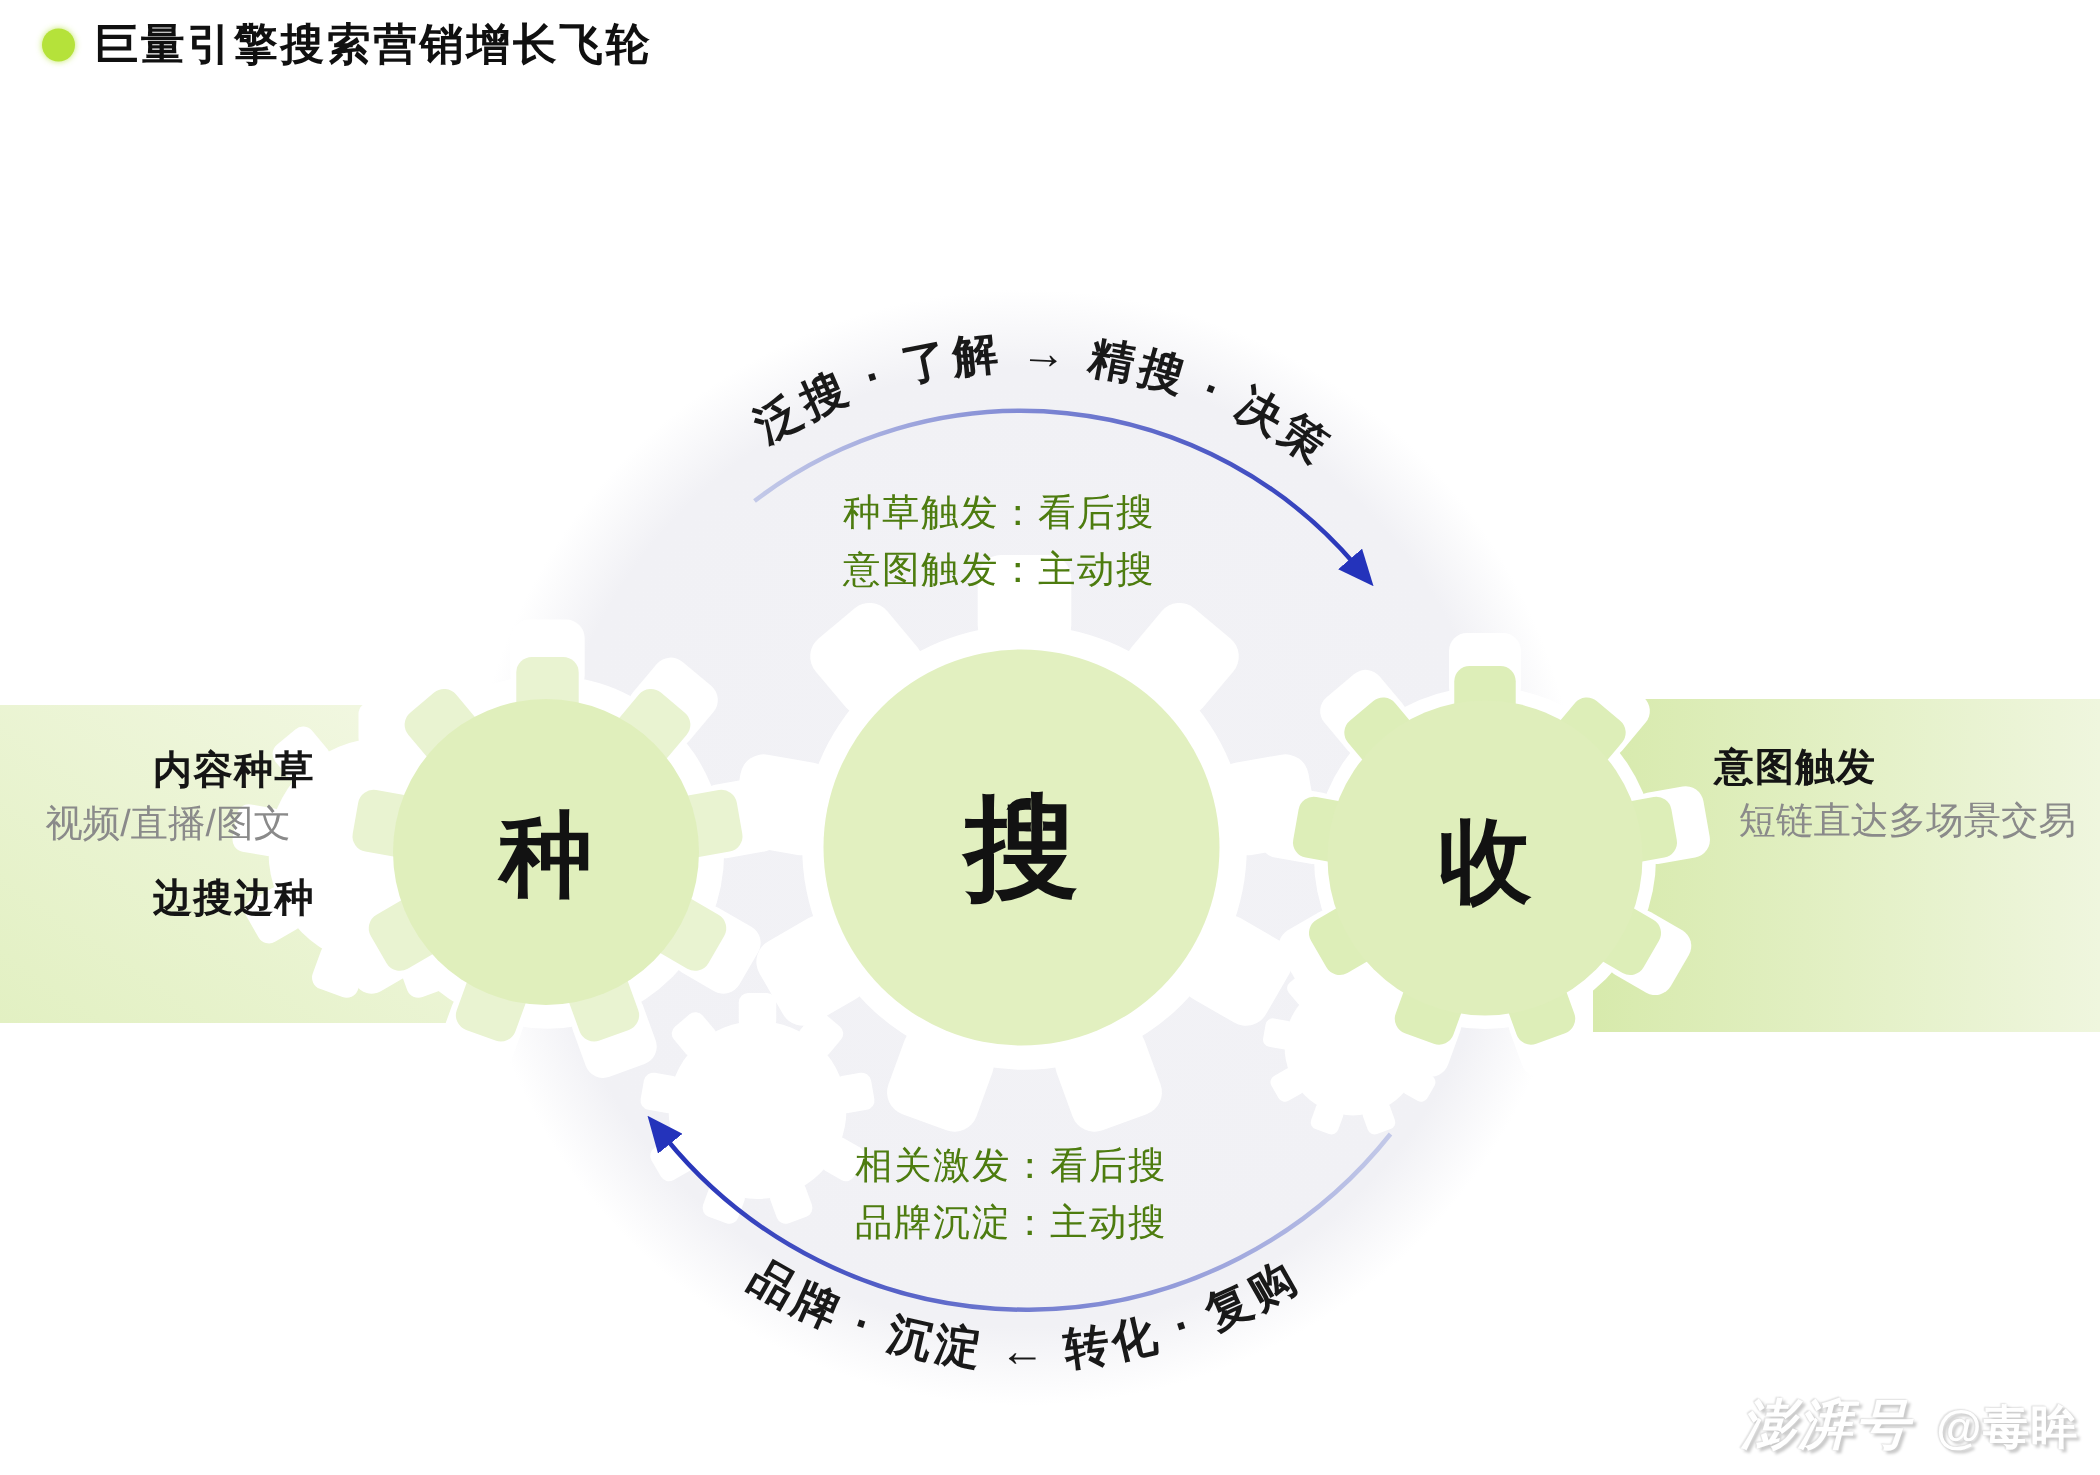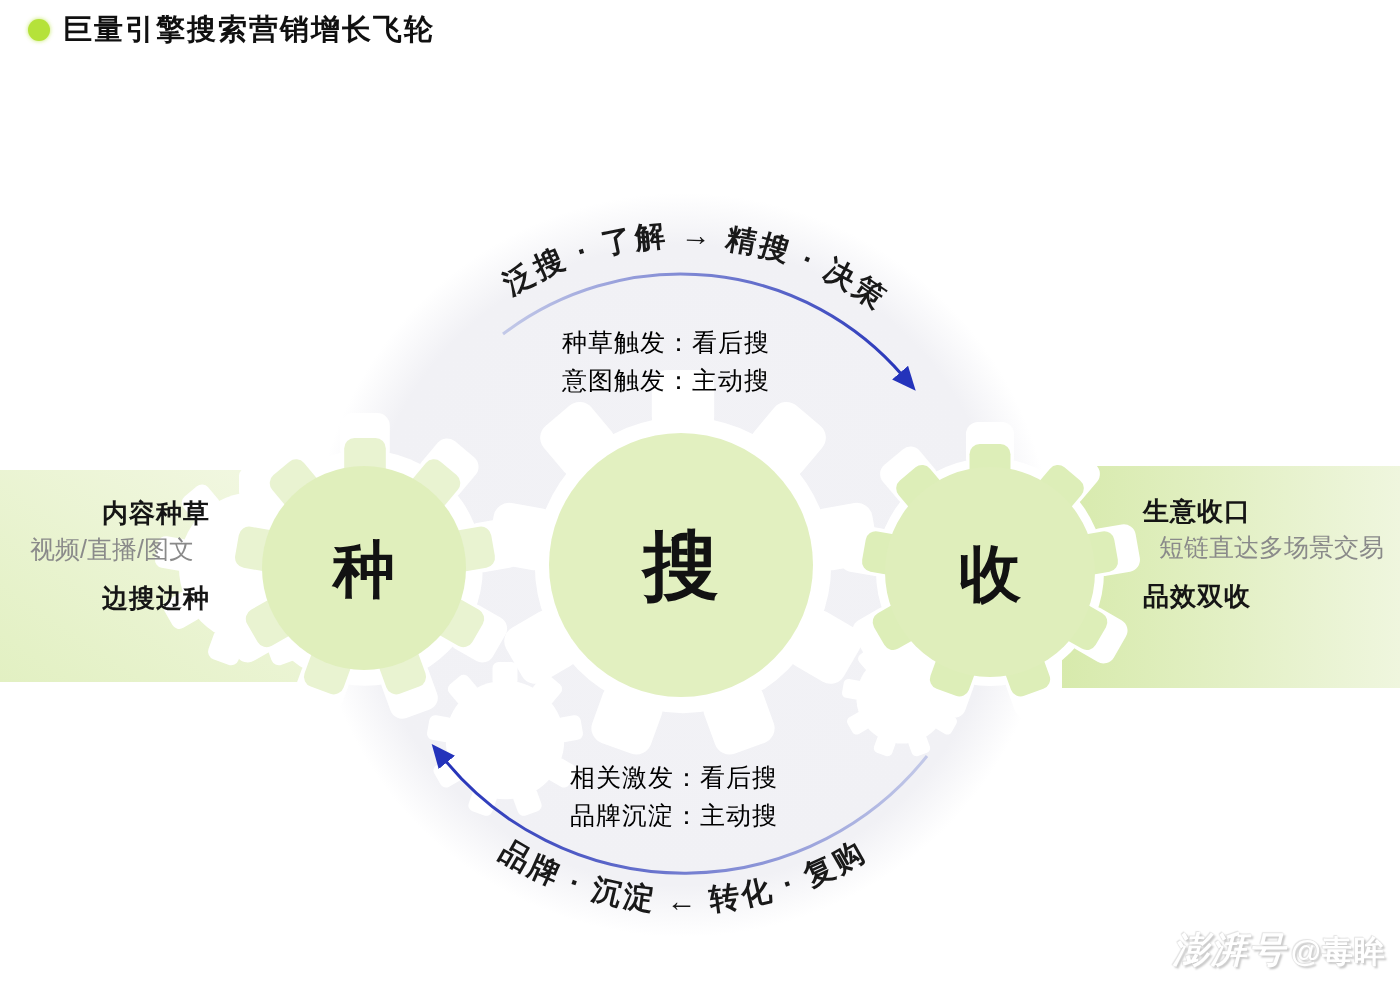--- a/index.html
+++ b/index.html
@@ -9,36 +9,36 @@
   }
   
   .header{position:absolute;left:28px;top:10px;display:flex;align-items:center;gap:13px;}
   .bullet{width:22px;height:22px;border-radius:50%;background:#b5e23a;box-shadow:0 0 4px rgba(181,226,58,.8);}
   .page-title{font-size:29px;font-weight:700;color:#101010;letter-spacing:2px;}
   
   svg.decor{position:absolute;left:0;top:0;pointer-events:none;}
   .arc-label{font-size:30px;font-weight:700;fill:#191919;letter-spacing:3px;
     font-family:"Liberation Sans","DejaVu Sans",sans-serif;}
   
-  .note{position:absolute;font-size:25px;color:#000000;line-height:38px;letter-spacing:1px;}
+  .note{position:absolute;font-size:25px;color:#4d7c0f;line-height:38px;letter-spacing:1px;}
   #top-notes{left:562px;top:323px;}
   #bottom-notes{left:570px;top:758px;}
   
   .panel{position:absolute;}
   .panel .heading{font-size:26px;font-weight:700;color:#151515;line-height:30px;margin:0 0 6px;letter-spacing:1px;}
   .panel .detail{font-size:25px;color:#8a8a8a;line-height:30px;margin:0 16px 19px;white-space:nowrap;}
   #left-panel{left:0;top:498px;width:210px;text-align:right;}
   #right-panel{left:1143px;top:496px;width:257px;text-align:left;}
   
   .node-char{position:absolute;transform:translate(-50%,-50%);font-weight:700;color:#121212;}
   #node-seed{left:364px;top:570px;font-size:62px;}
   #node-search{left:681px;top:567px;font-size:76px;}
   #node-harvest{left:990px;top:574px;font-size:62px;}
   
-  .watermark{position:absolute;right:14px;bottom:8px;display:flex;align-items:baseline;gap:4px;color:#ffffff;}
+  .watermark{position:absolute;right:14px;bottom:8px;display:flex;align-items:baseline;gap:16px;color:#ffffff;}
   .wm-logo{font-size:36px;font-weight:700;font-style:italic;letter-spacing:2px;
     text-shadow:2px 2px 2px #c9c9c9,-1px -1px 1px #e3e3e3,0 0 1px #bdbdbd;}
   .wm-handle{font-size:31px;font-weight:700;letter-spacing:1px;
     text-shadow:2px 2px 2px #c9c9c9,-1px -1px 1px #e3e3e3,0 0 1px #bdbdbd;}
 </style>
 </head>
 <body>
 
 <svg class="decor" width="1400" height="983" viewBox="0 0 1400 983">
   <defs>
@@ -126,23 +126,22 @@
   <div>品牌沉淀：主动搜</div>
 </div>
 
 <div class="panel" id="left-panel">
   <p class="heading">内容种草</p>
   <p class="detail">视频/直播/图文</p>
   <p class="heading">边搜边种</p>
 </div>
 
 <div class="panel" id="right-panel">
-  <p class="heading">生意收口</p>
+  <p class="heading">意图触发</p>
   <p class="detail">短链直达多场景交易</p>
-  <p class="heading">品效双收</p>
 </div>
 
 <div class="node-char" id="node-seed">种</div>
 <div class="node-char" id="node-search">搜</div>
 <div class="node-char" id="node-harvest">收</div>
 
 <div class="watermark">
   <span class="wm-logo">澎湃号</span>
   <span class="wm-handle">@毒眸</span>
 </div>

